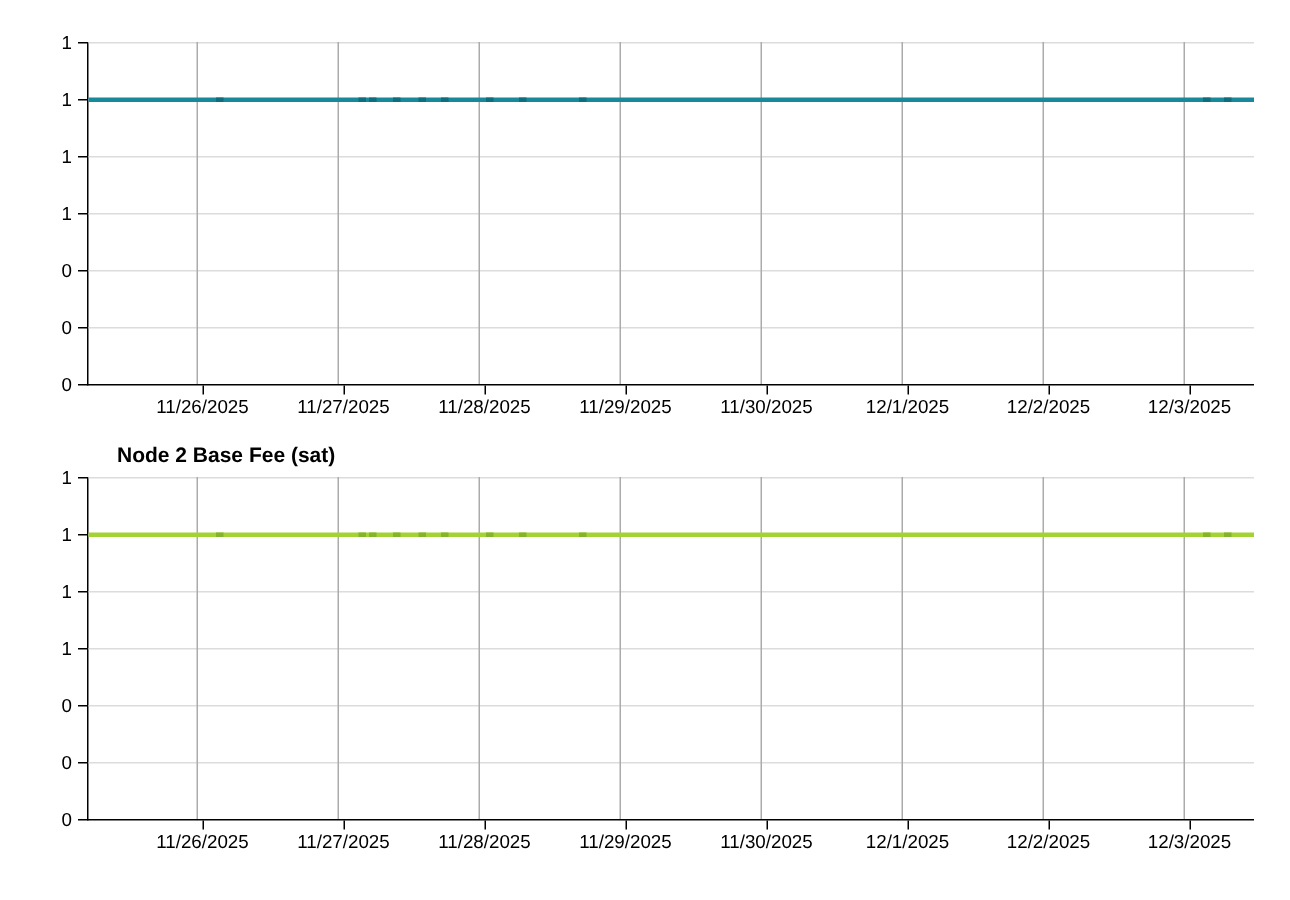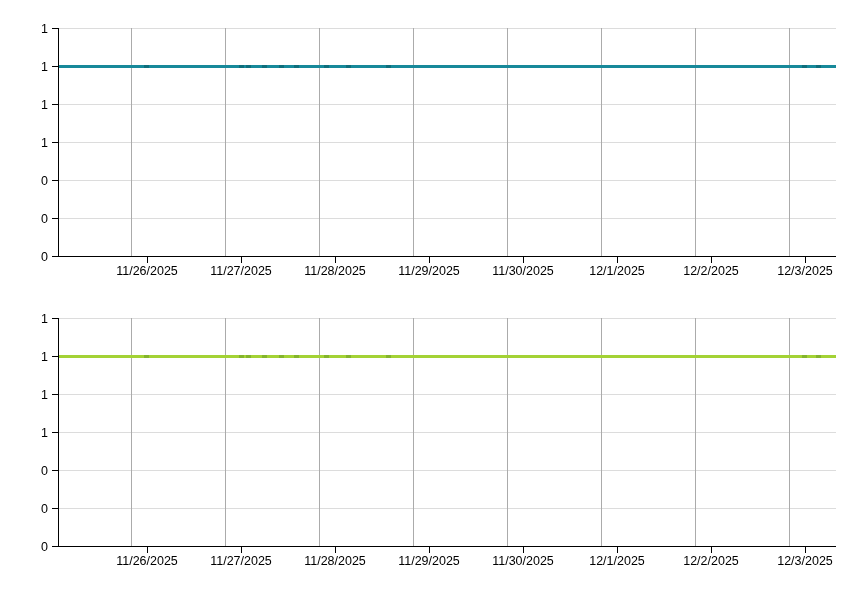--- a/index.html
+++ b/index.html
@@ -77,21 +77,21 @@
   .y-tick-label {
     position: absolute;
     right: 10px;
     transform: translateY(-50%);
     font-size: 12.5px;
     color: #000000;
     line-height: 1;
   }
   .x-axis {
     position: absolute;
-    left: 74px;
+    left: 62px;
     top: 257px;
     width: 778px;
     height: 32px;
     text-decoration: underline;
   }
   .x-tick-mark {
     position: absolute;
     top: 0;
     width: 1px;
     height: 6px;
@@ -171,20 +171,21 @@
         <div class="x-tick-mark" style="left: 543px;"></div>
         <div class="x-tick-label" style="left: 543px;">12/1/2025</div>
         <div class="x-tick-mark" style="left: 637px;"></div>
         <div class="x-tick-label" style="left: 637px;">12/2/2025</div>
         <div class="x-tick-mark" style="left: 731px;"></div>
         <div class="x-tick-label" style="left: 731px;">12/3/2025</div>
       </div>
   </section>
 
   <section class="chart chart-1">
+    <div class="chart-title">Node 2 Base Fee (sat)</div>
     <div class="plot" id="plot-1">
         <div class="hgrid" style="top: 0px; background: rgb(220, 220, 220);"></div>
         <div class="hgrid" style="top: 38px; background: rgb(220, 220, 220);"></div>
         <div class="hgrid" style="top: 76px; background: rgb(220, 220, 220);"></div>
         <div class="hgrid" style="top: 114px; background: rgb(220, 220, 220);"></div>
         <div class="hgrid" style="top: 152px; background: rgb(220, 220, 220);"></div>
         <div class="hgrid" style="top: 190px; background: rgb(220, 220, 220);"></div>
         <div class="vgrid" style="left: 72px; background: rgb(171, 171, 171);"></div>
         <div class="vgrid" style="left: 166px; background: rgb(171, 171, 171);"></div>
         <div class="vgrid" style="left: 260px; background: rgb(171, 171, 171);"></div>

